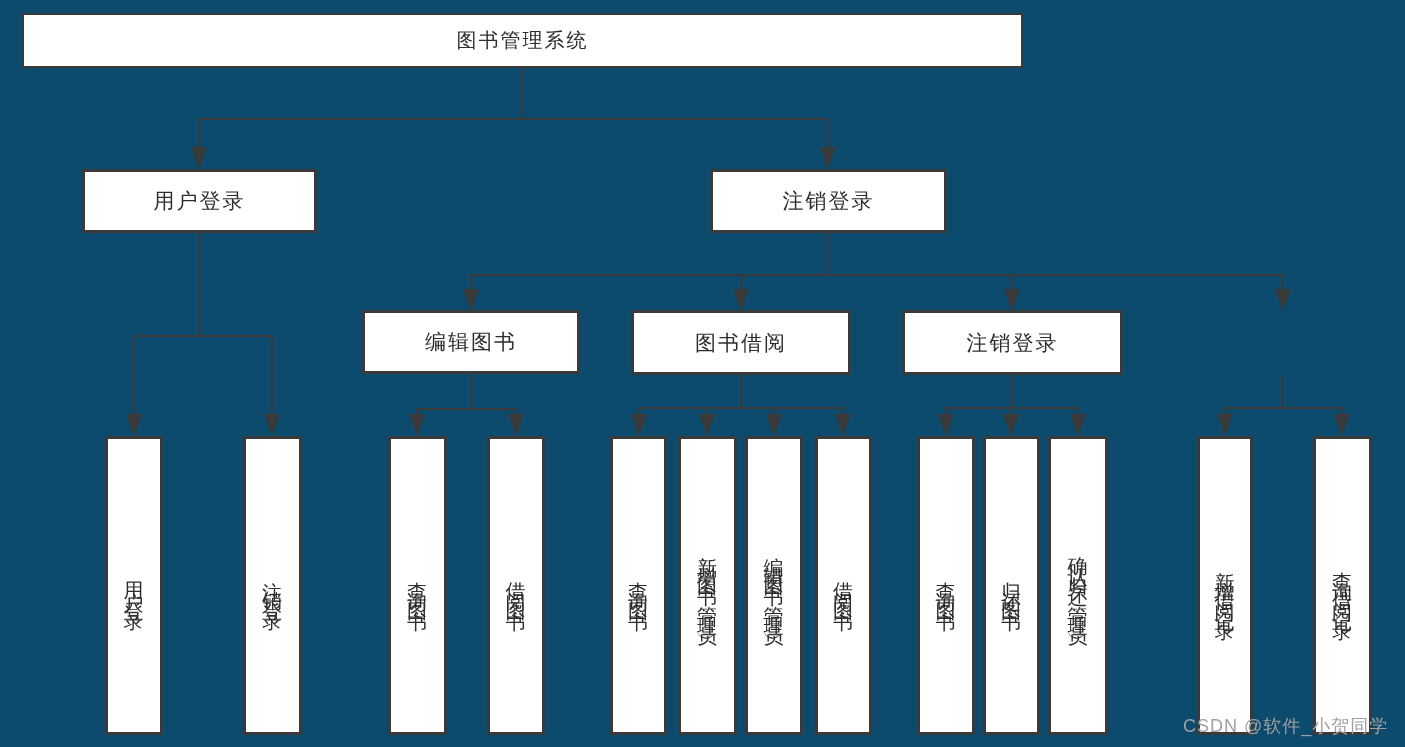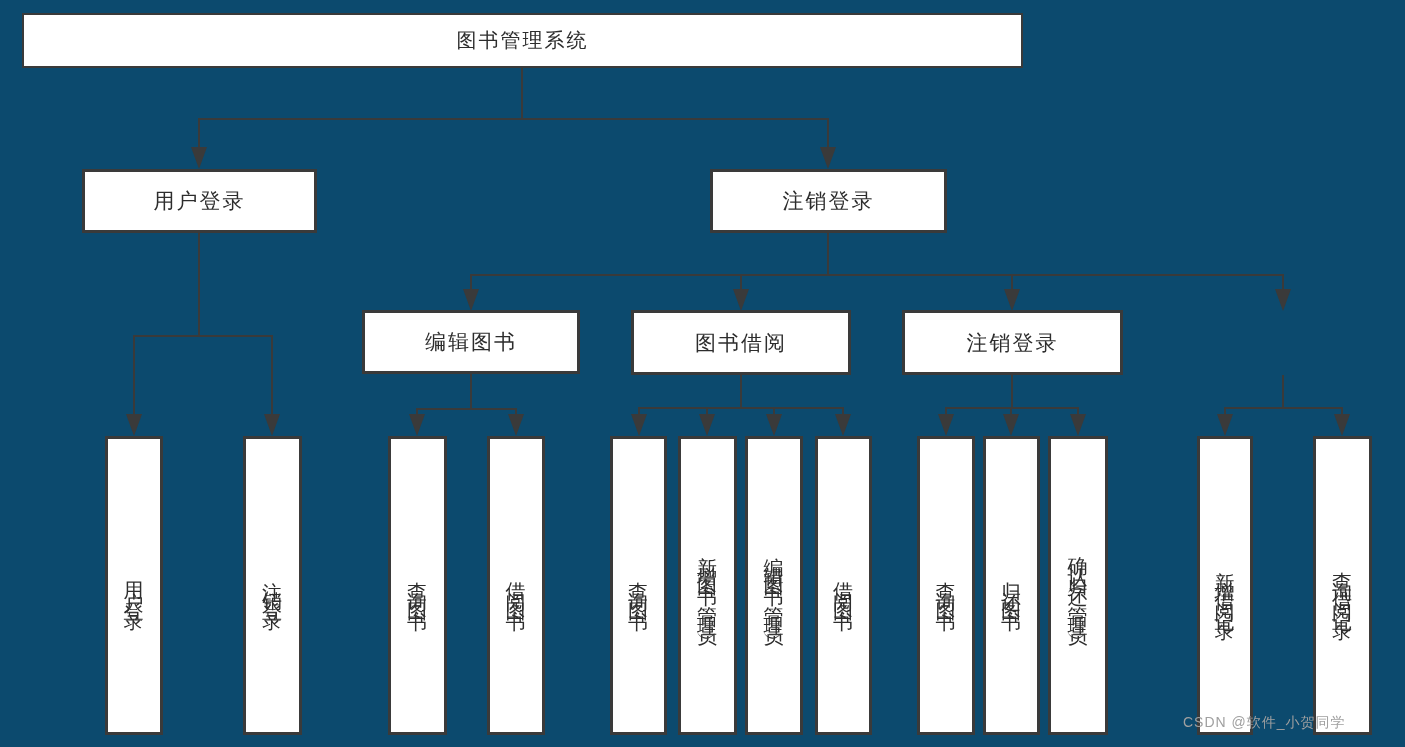--- a/index.html
+++ b/index.html
@@ -19,21 +19,21 @@
     font-size:20px;letter-spacing:10px;line-height:1;white-space:nowrap;
   }
   .h{position:absolute;height:2px;background:#3a3a3a;z-index:1;}
   .v{position:absolute;width:2px;background:#3a3a3a;z-index:1;}
   .arr{
     position:absolute;width:0;height:0;z-index:1;
     border-left:8px solid transparent;border-right:8px solid transparent;
     border-top:22px solid #3a3a3a;
   }
   .watermark{
-    position:absolute;z-index:5;font-size:14px;letter-spacing:1px;
+    position:absolute;z-index:5;font-size:18px;letter-spacing:1px;
     color:#a0a0a0;white-space:nowrap;
   }
 </style>
 </head>
 <body>
 
 <div class="stage">
 
   <div class="box root" style="left:22px;top:13px;width:1001px;height:55px">
     <span class="hlabel">图书管理系统</span>

